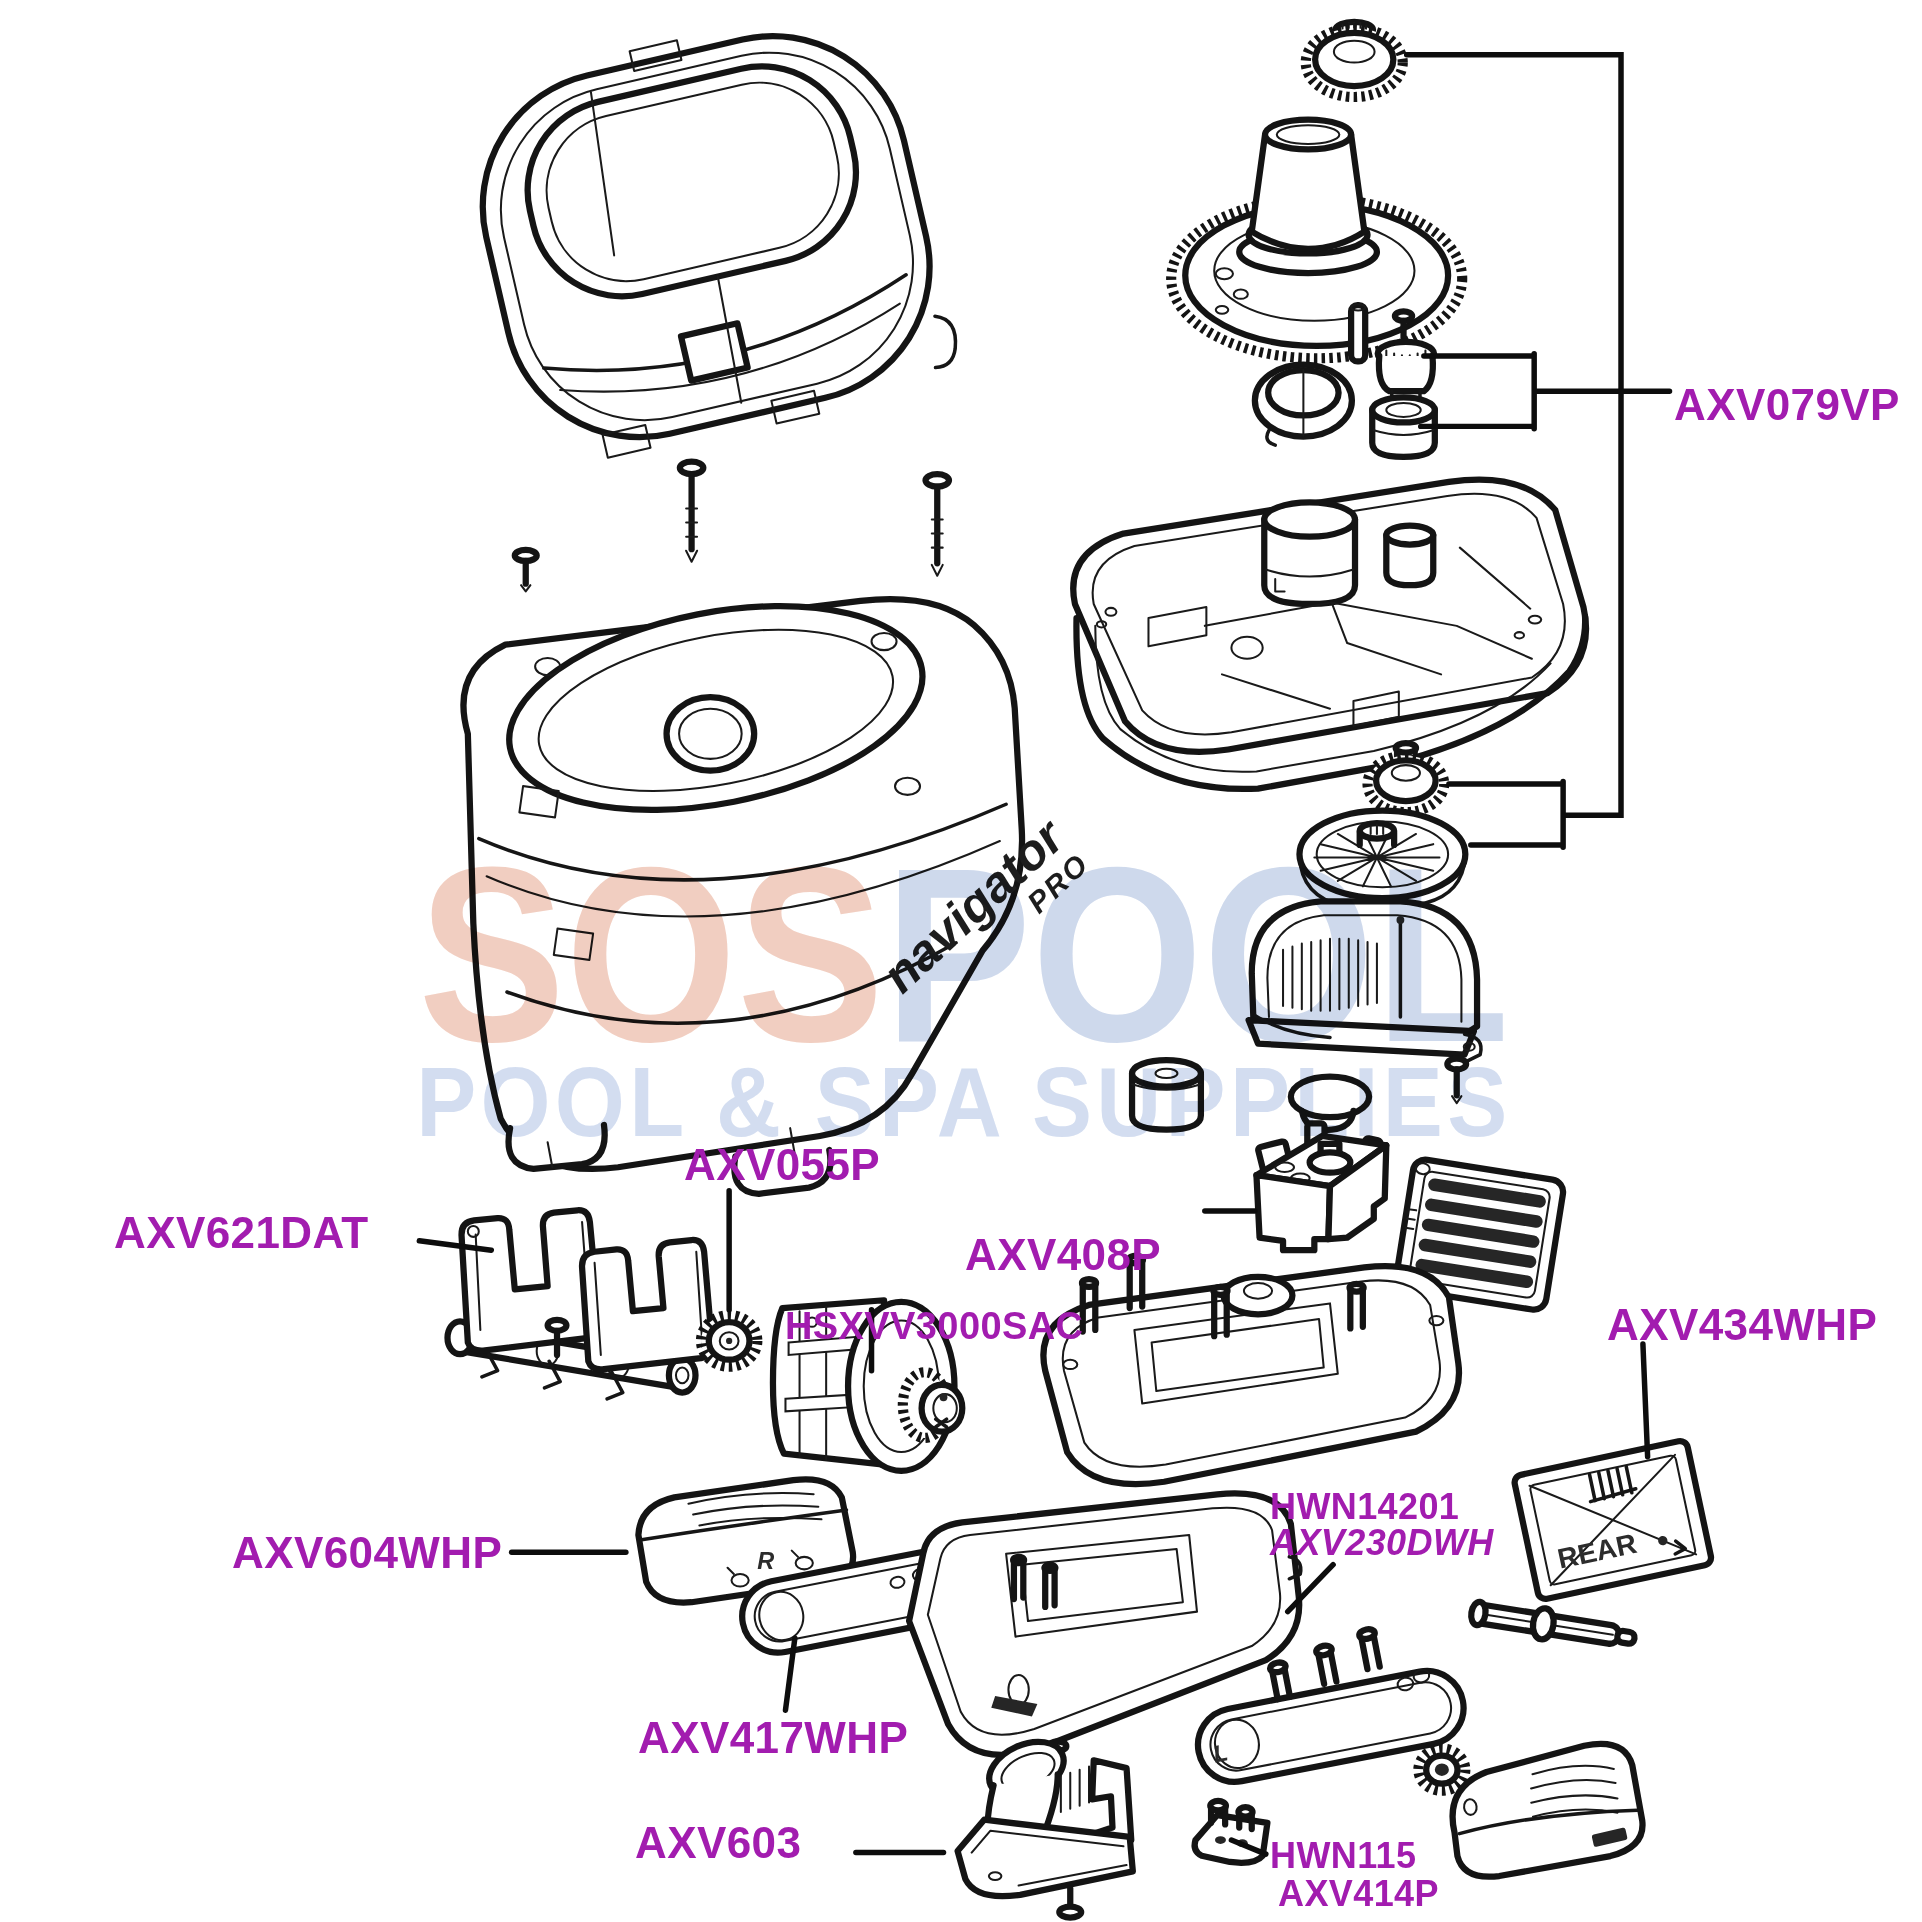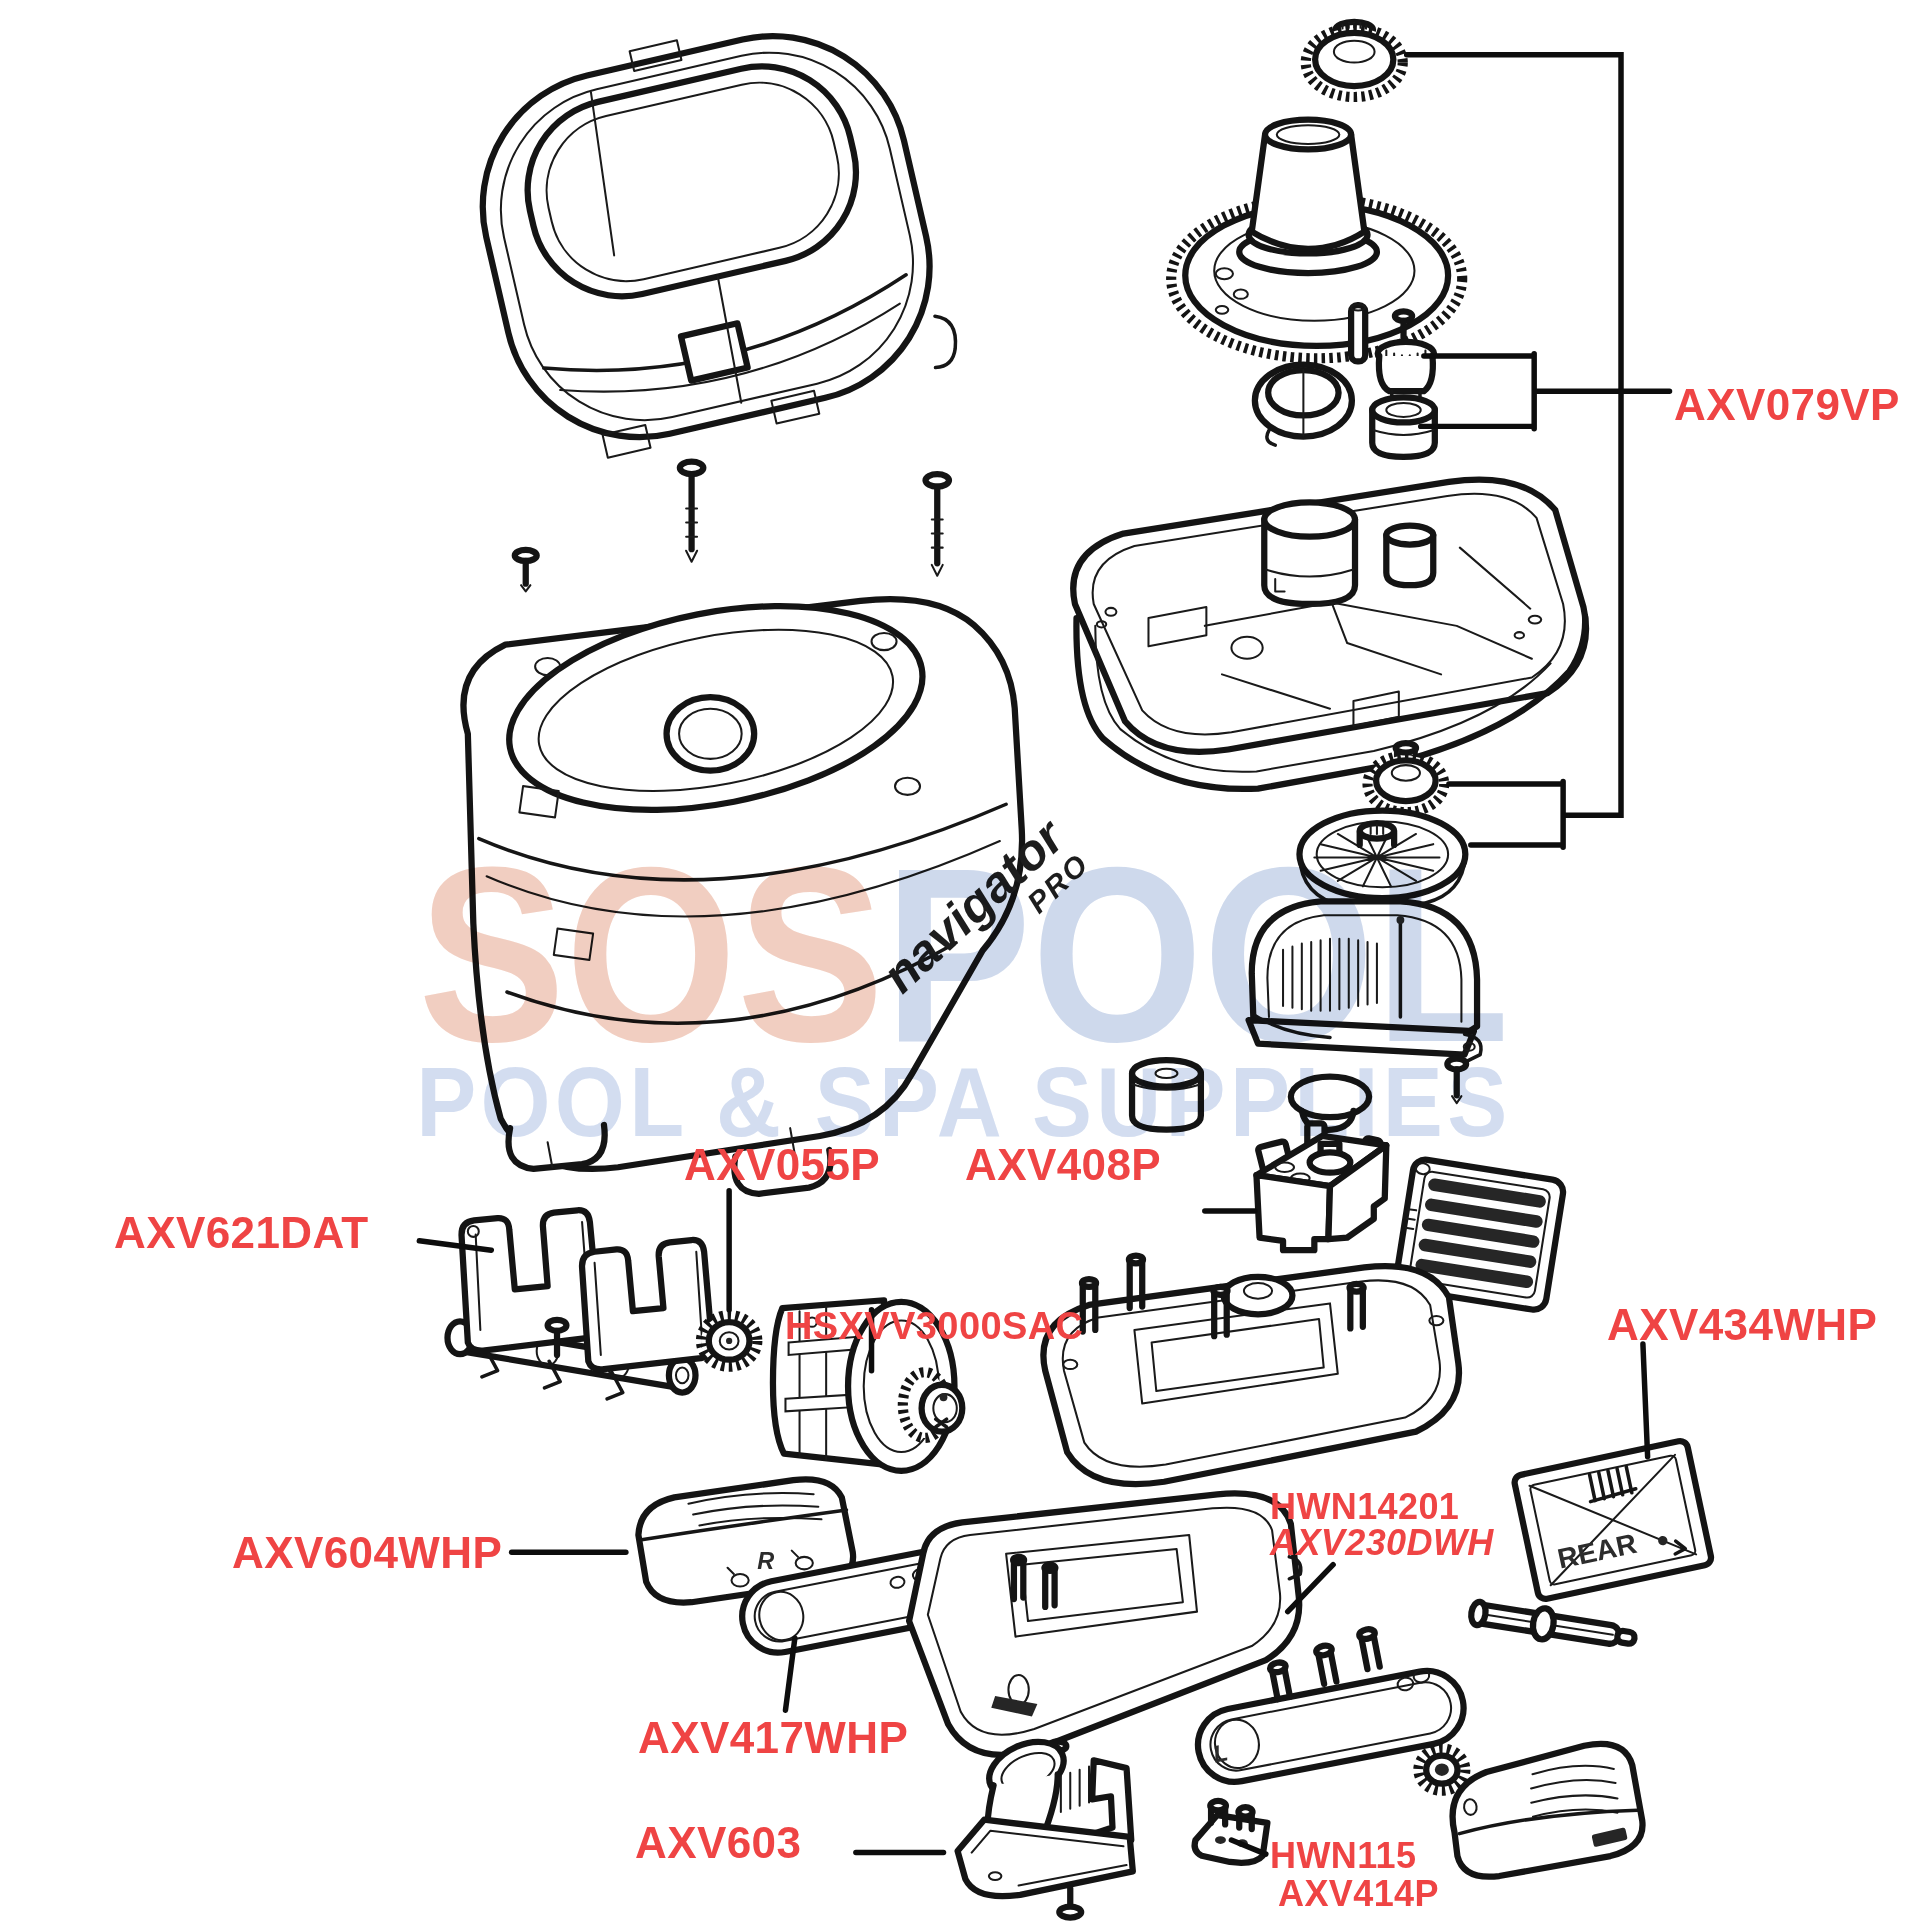--- a/index.html
+++ b/index.html
@@ -16,21 +16,21 @@
   .dark{fill:#262626;stroke:none;}
   .lead{fill:none;stroke:#0d0d0d;stroke-width:7;stroke-linecap:round;}
   .logo-t{font:italic 700 64px "Liberation Sans","DejaVu Sans",sans-serif;fill:#1d1d1d;}
   .logo-p{font:italic 700 38px "Liberation Sans","DejaVu Sans",sans-serif;fill:#1d1d1d;letter-spacing:3px;}
   .mark-t{font:700 36px "Liberation Sans","DejaVu Sans",sans-serif;fill:#2c2c2c;}
   .mark-s{font:italic 700 30px "Liberation Sans","DejaVu Sans",sans-serif;fill:#2c2c2c;}
   .wm1a{font:700 318px "Liberation Sans","DejaVu Sans",sans-serif;}
   .wm2 {font:700 126px "Liberation Sans","DejaVu Sans",sans-serif;letter-spacing:6px;}
   
   .lbl{position:absolute;font:700 44px "Liberation Sans","DejaVu Sans",sans-serif;
-       color:#ef4444;white-space:nowrap;letter-spacing:0.4px;}
+       color:#a21caf;white-space:nowrap;letter-spacing:0.4px;}
   .lbl.md{font-size:38px;}
   .lbl.sm{font-size:36px;}
 </style>
 </head>
 <body>
 
 <div class="canvas">
 <svg width="1923" height="1923" viewBox="0 0 2458 2458">
 
   <g transform="rotate(-13 900 300)">
@@ -428,21 +428,21 @@
   </g>
 
   <g opacity="0.9" style="mix-blend-mode:multiply;">
     <text class="wm1a" x="1232" y="1330" text-anchor="middle" textLength="1395" lengthAdjust="spacingAndGlyphs"><tspan fill="#f0c9ba">SOS</tspan><tspan fill="#c9d5ea">POOL</tspan></text>
     <text class="wm2" x="1232" y="1452" text-anchor="middle" fill="#cfdaef" textLength="1400" lengthAdjust="spacingAndGlyphs">POOL &amp; SPA SUPPLIES</text>
   </g>
 </svg>
 
   <div class="lbl" style="left:1674px;top:380px;">AXV079VP</div>
   <div class="lbl" style="left:684px;top:1140px;">AXV055P</div>
-  <div class="lbl" style="left:965px;top:1140px;">AXV408P</div>
+  <div class="lbl" style="left:965px;top:1230px;">AXV408P</div>
   <div class="lbl md" style="left:785px;top:1269px;margin-top:36px;">HSXVV3000SAC</div>
   <div class="lbl" style="left:114px;top:1208px;">AXV621DAT</div>
   <div class="lbl" style="left:1607px;top:1300px;">AXV434WHP</div>
   <div class="lbl" style="left:232px;top:1528px;">AXV604WHP</div>
   <div class="lbl sm" style="left:1270px;top:1486px;">HWN14201</div>
   <div class="lbl sm" style="left:1270px;top:1522px;font-style:italic;">AXV230DWH</div>
   <div class="lbl" style="left:618px;top:1713px;margin-left:20px;">AXV417WHP</div>
   <div class="lbl" style="left:635px;top:1818px;text-align:center;">AXV603</div>
   <div class="lbl sm" style="left:1270px;top:1835px;text-align:center;">HWN115</div>
   <div class="lbl sm" style="left:1270px;top:1873px;margin-left:8px;">AXV414P</div>

